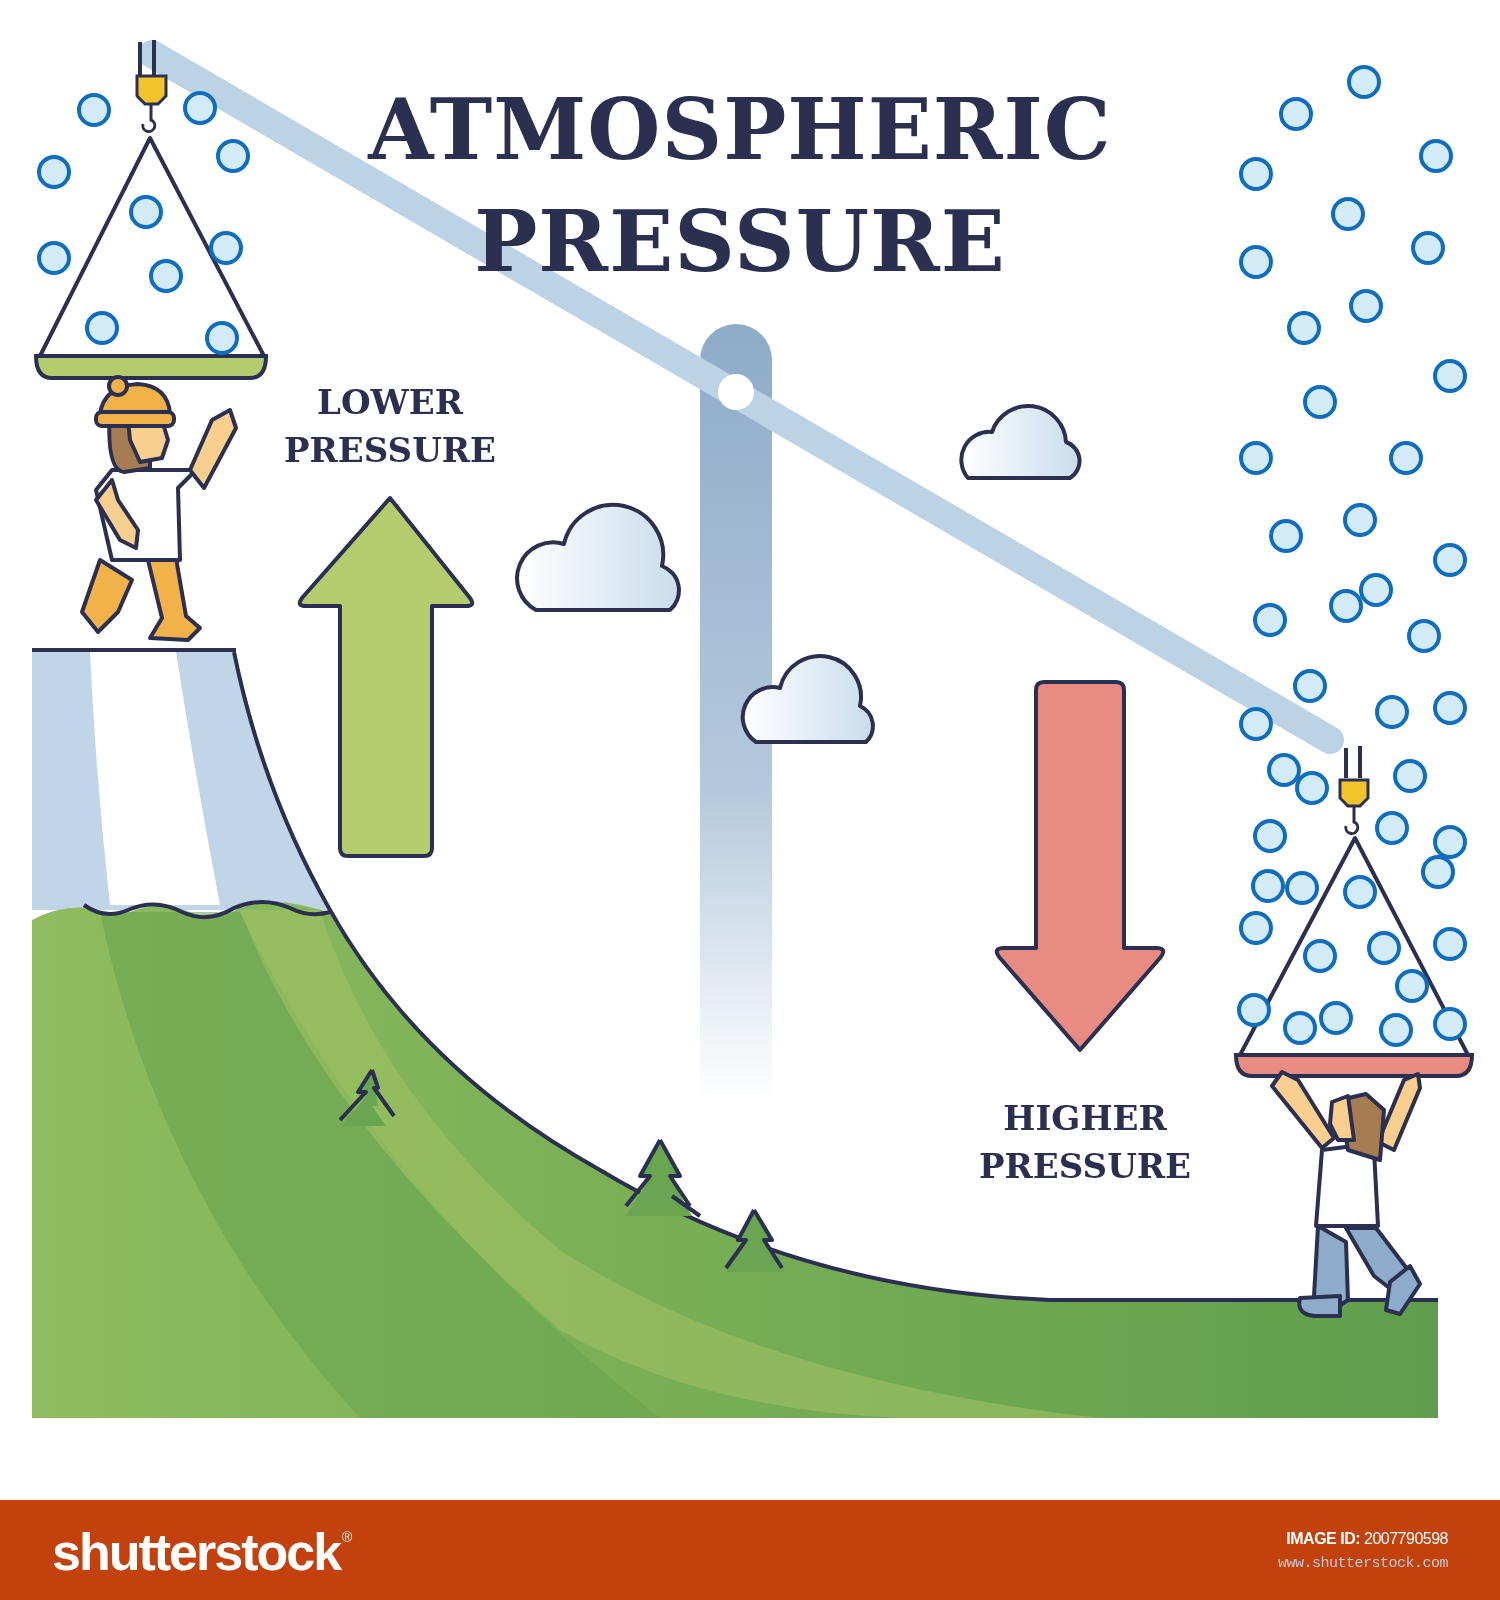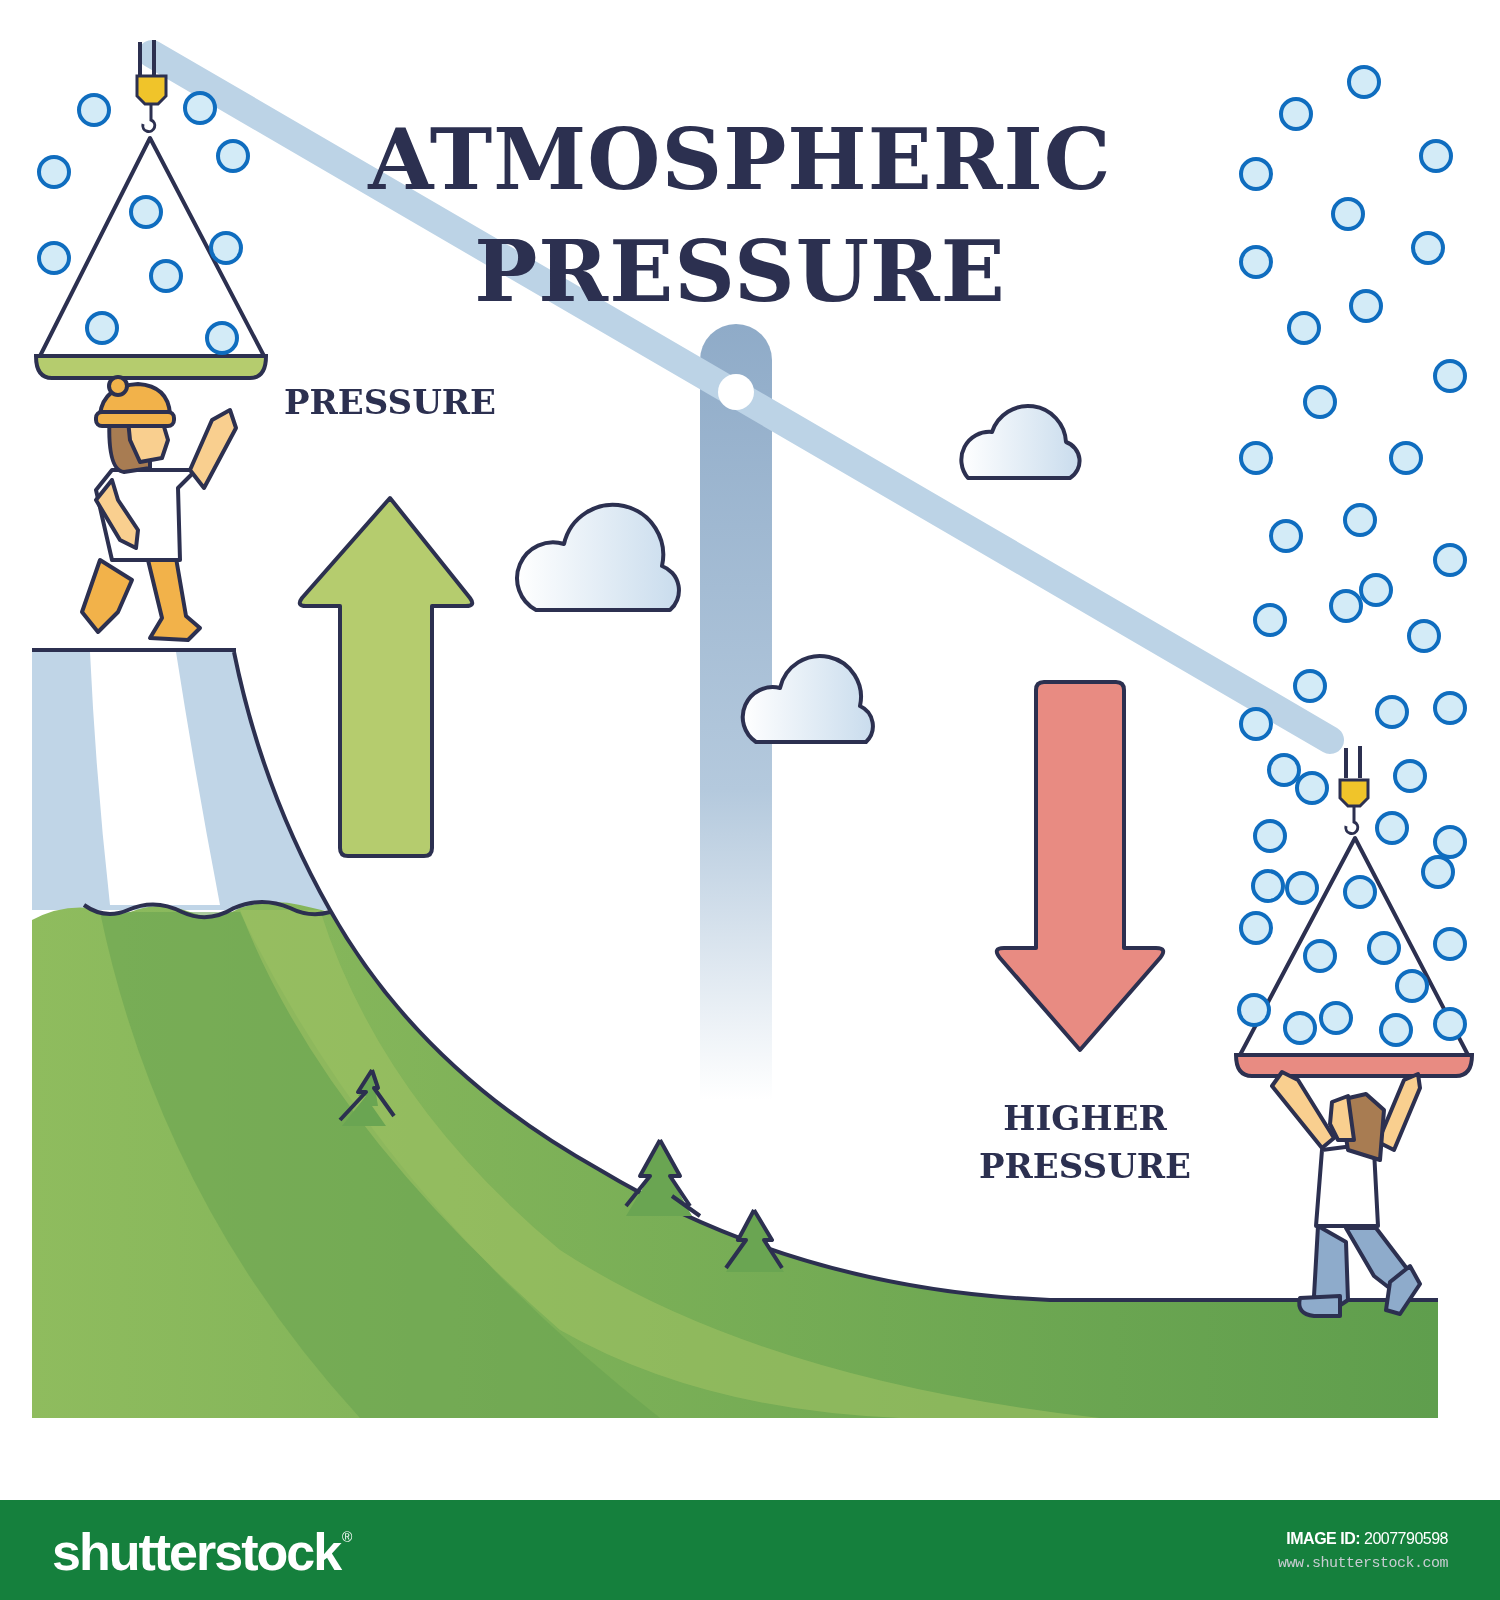--- a/index.html
+++ b/index.html
@@ -1,33 +1,33 @@
 <!DOCTYPE html>
 <html><head>
   <meta charset="utf-8">
   <style>
     html, body { margin: 0; padding: 0; background: #ffffff; }
     body { width: 1500px; height: 1600px; position: relative; overflow: hidden; font-family: "DejaVu Serif", serif; }
     #canvas { position: absolute; left: 0; top: 0; width: 1500px; height: 1470px; }
     .title-line {
       position: absolute; left: 0; width: 1500px; text-align: center;
       font-family: "DejaVu Serif", serif; font-weight: bold; color: #2c3050;
-      letter-spacing: 1px; line-height: 1; margin-top: 30px;
+      letter-spacing: 1px; line-height: 1;
     }
     #title-1 { top: 88px; font-size: 84px; left: 0; width: 1480px; }
     #title-2 { top: 200px; font-size: 84px; left: 0; width: 1480px; }
     .label {
       position: absolute; text-align: center; font-family: "DejaVu Serif", serif;
       font-weight: bold; color: #2c3050; font-size: 34px; line-height: 48px;
     }
     #lower-label { left: 270px; top: 378px; width: 240px; }
     #higher-label { left: 960px; top: 1078px; width: 250px; margin-top: 16px; }
     #footer {
       position: absolute; left: 0; top: 1500px; width: 1500px; height: 100px;
-      background: #15803d; color: #ffffff;
+      background: #c2410c; color: #ffffff;
     }
     #footer-logo {
       position: absolute; left: 52px; top: 22px; font-family: "Liberation Sans", sans-serif;
       font-weight: bold; font-size: 52px; letter-spacing: -2px; color: #ffffff;
     }
     #footer-logo sup { font-size: 14px; font-weight: normal; vertical-align: 28px; margin-left: 2px; }
     #footer-id {
       position: absolute; right: 52px; top: 30px; font-family: "Liberation Sans", sans-serif;
       font-size: 16px; color: #ffffff; text-align: right; letter-spacing: -0.5px;
     }
@@ -222,20 +222,21 @@
       <path d="M1340 1100 L1366 1094 L1384 1110 L1380 1160 L1348 1150 Z" fill="#a87c52"></path>
       <path d="M1332 1102 L1348 1096 L1354 1140 L1338 1140 L1330 1124 Z" fill="#f9cf8f"></path>
     </g>
   </svg>
 </div>
 
 <div id="title-1" class="title-line">ATMOSPHERIC</div>
 <div id="title-2" class="title-line">PRESSURE</div>
 
 <div id="lower-label" class="label">
+  <div>LOWER</div>
   <div>PRESSURE</div>
 </div>
 
 <div id="higher-label" class="label">
   <div>HIGHER</div>
   <div>PRESSURE</div>
 </div>
 
 <div id="footer">
   <div id="footer-logo"><span>shutterstock</span><sup>®</sup></div>

